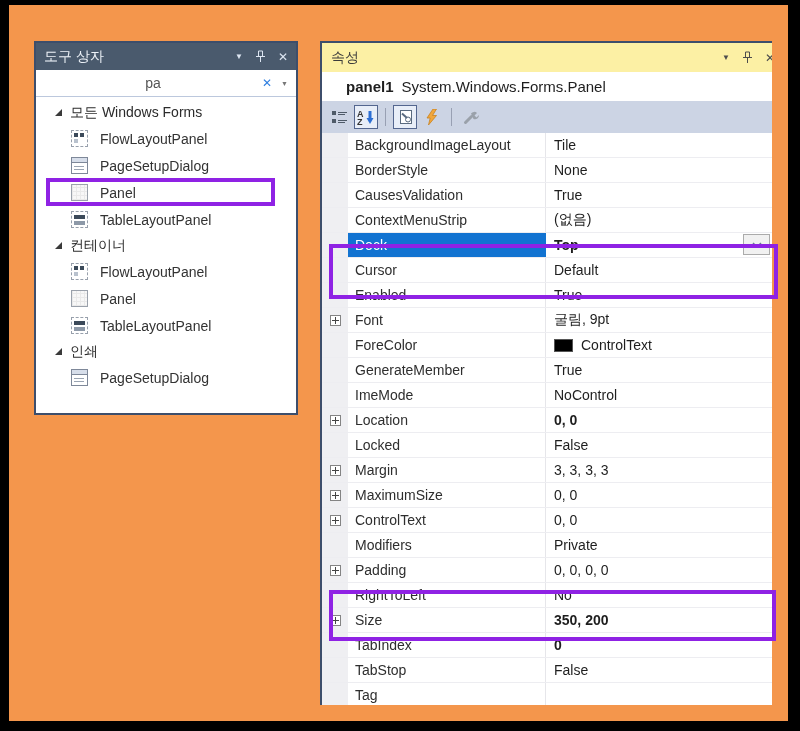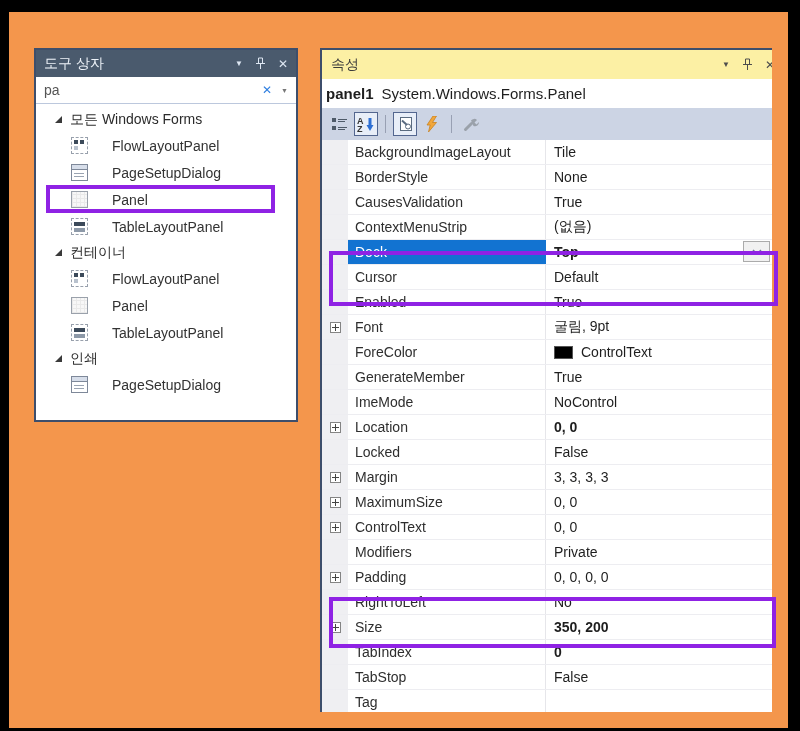--- a/index.html
+++ b/index.html
@@ -1,40 +1,40 @@
 <!DOCTYPE html>
 <html><head>
 <meta charset="utf-8">
 <style>
   html,body{margin:0;padding:0;background:#222;}
   *{box-sizing:border-box;}
   .stage{position:relative;width:800px;height:731px;background:#000;overflow:hidden;
          font-family:"Liberation Sans","DejaVu Sans",sans-serif;}
-  .canvas{position:absolute;left:9px;top:12px;width:779px;height:716px;background:var(--orange);}
+  .canvas{position:absolute;left:9px;top:5px;width:779px;height:716px;background:var(--orange);}
 
   
   .toolbox{position:absolute;left:25px;top:36px;width:264px;height:374px;background:#fff;
            border:2px solid var(--navy);}
   .tbx-header{height:27px;background:var(--tbxhdr);color:#EDF2F8;display:flex;align-items:center;
               padding:0 8px;font-size:14px;}
   .win-btns{margin-left:auto;display:flex;align-items:center;gap:12px;color:#DDE6F2;}
   .win-btn{cursor:default;line-height:1;display:flex;align-items:center;}
   .glyph-menu{font-size:8px;}
   .glyph-close{font-size:12px;}
   .tbx-search{height:27px;border-bottom:1px solid #BCC8DD;display:flex;align-items:center;
               padding:0 8px;background:#fff;}
   .tbx-search input{border:0;outline:0;flex:1;font-size:14px;color:#555;
-                    font-family:"Liberation Sans",sans-serif;background:transparent;padding:0;}
+                    font-family:"Liberation Sans",sans-serif;background:transparent;padding:0;text-align:center;}
   .search-clear{color:#2F7FE0;font-weight:bold;font-size:12px;margin-right:9px;}
   .search-opt{font-size:7px;color:#777;}
   .tbx-list{padding-top:3px;margin-left:12px;}
   .tbx-cat{height:25px;display:flex;align-items:center;gap:8px;padding-left:7px;
            font-size:14px;color:#2B2B2B;}
   .tri{width:0;height:0;border-left:7px solid transparent;border-bottom:7px solid #3A3A3A;}
-  .tbx-item{height:27px;display:flex;align-items:center;gap:24px;padding-left:23px;
+  .tbx-item{height:27px;display:flex;align-items:center;gap:12px;padding-left:23px;
             font-size:14px;color:#333;}
   .tbx-icon{width:17px;height:17px;flex:none;position:relative;}
   .icon-flow,.icon-table{border:1px dashed #98A0AC;background:#fff;}
   .icon-flow::before{content:"";position:absolute;left:2px;top:2px;width:4px;height:4px;
       background:#3C4A5A;box-shadow:6px 0 0 #3C4A5A,0 6px 0 #B9C2CE;}
   .icon-table::before{content:"";position:absolute;left:2px;top:3px;width:11px;height:4px;
       background:#3C4A5A;}
   .icon-table::after{content:"";position:absolute;left:2px;top:9px;width:11px;height:4px;
       background:#8D99A8;}
   .icon-panel{border:1px solid #9AA1AB;background:
@@ -46,21 +46,21 @@
   .icon-page::after{content:"";position:absolute;left:2px;top:8px;width:10px;height:1px;
       background:#9AA4B2;box-shadow:0 3px 0 #9AA4B2;}
 
   
   .props{position:absolute;left:311px;top:36px;width:452px;height:664px;background:#fff;
          border-top:2px solid var(--navy);border-left:2px solid var(--navy);overflow:hidden;}
   .props-header{height:29px;background:var(--yellow);display:flex;align-items:center;
                 padding:0 0 0 9px;font-size:14px;color:#3B3B3B;overflow:hidden;justify-content:space-between;}
   .props-header .win-btns{color:#4D4D4D;margin-right:4px;}
   .props-header .clipped{width:7px;overflow:hidden;margin-right:-4px;}
-  .obj-row{height:29px;display:flex;align-items:center;gap:8px;padding:0 4px;background:#fff;}
+  .obj-row{height:29px;display:flex;align-items:center;gap:8px;padding:0 24px;background:#fff;}
   .obj-name{font-size:15px;font-weight:bold;color:#1E1E1E;}
   .obj-type{font-size:15px;color:#1E1E1E;}
   .props-toolbar{height:32px;background:var(--tbbg);display:flex;align-items:center;
                  padding:0 5px;gap:3px;}
   .tb-btn{width:24px;height:24px;display:flex;align-items:center;justify-content:center;
           border:1px solid transparent;}
   .tb-btn.pressed{border:1px solid #53668F;background:#E8EEF8;}
   .tb-sep{width:1px;height:18px;background:#98A0B3;margin:0 4px;}
 
   .grid{position:relative;height:572px;overflow:hidden;background:#fff;}

